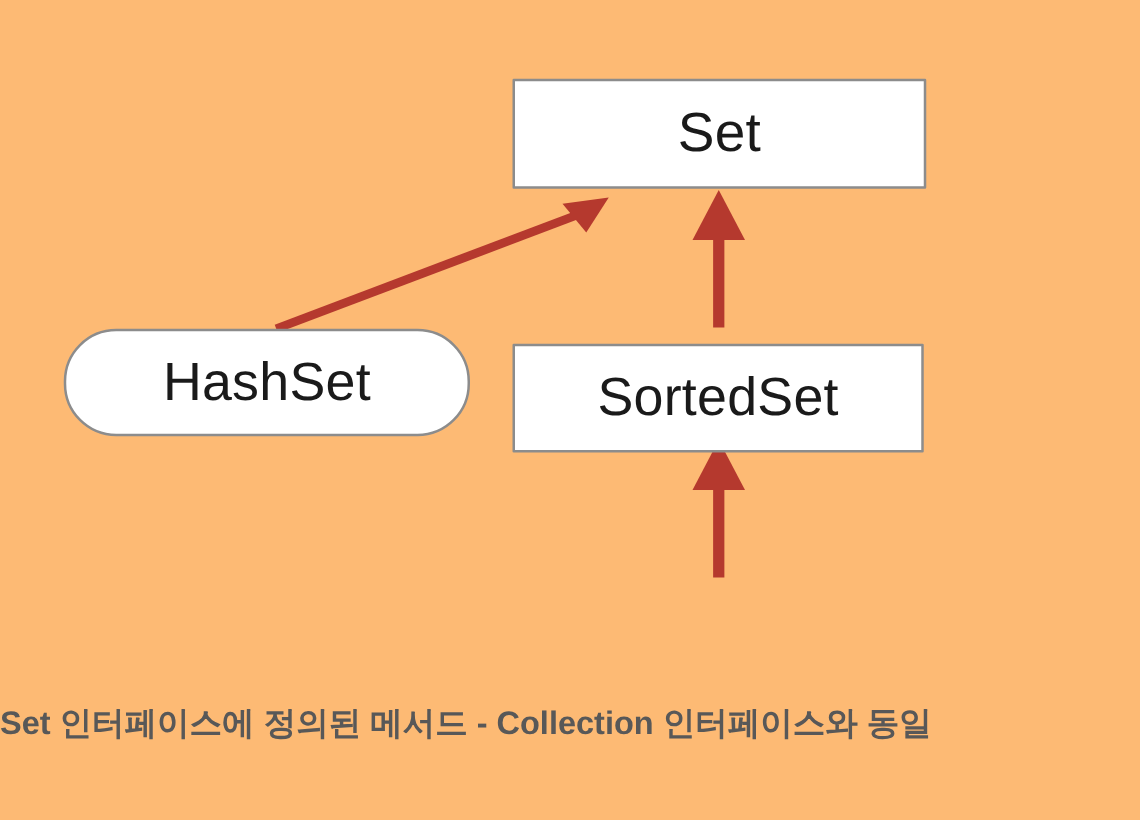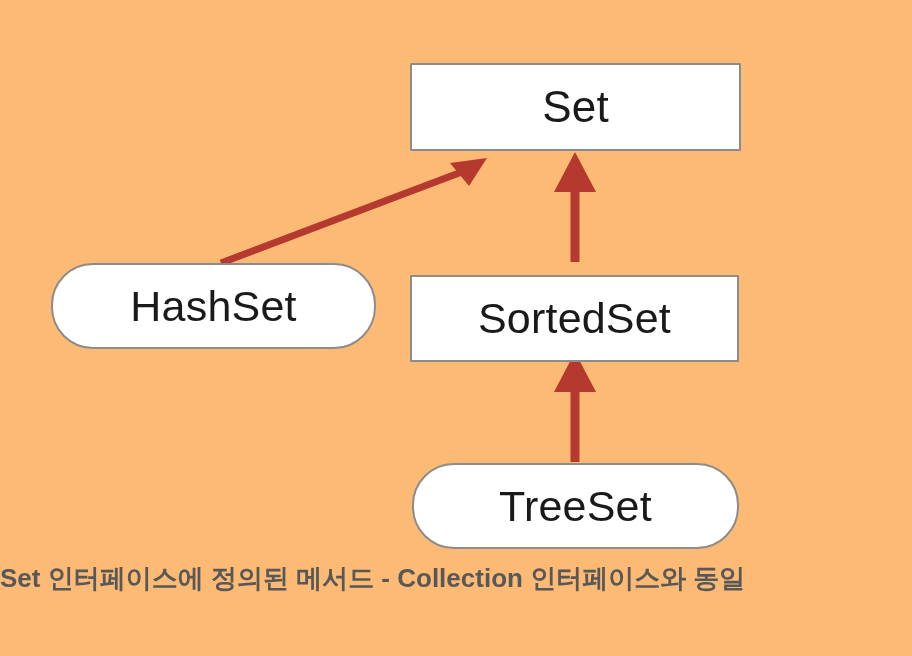--- a/index.html
+++ b/index.html
@@ -121,19 +121,16 @@
   </div>
 
   <div id="node-hashset" class="node node-class">
     <span class="node-label">HashSet</span>
   </div>
 
   <div id="node-sortedset" class="node node-interface">
     <span class="node-label">SortedSet</span>
   </div>
 
-  <div id="node-treeset" class="node node-class">
-    <span class="node-label">TreeSet</span>
-  </div>
 
   <div id="diagram-caption">Set 인터페이스에 정의된 메서드 - Collection 인터페이스와 동일</div>
 
 </div>
 
 </body></html>

